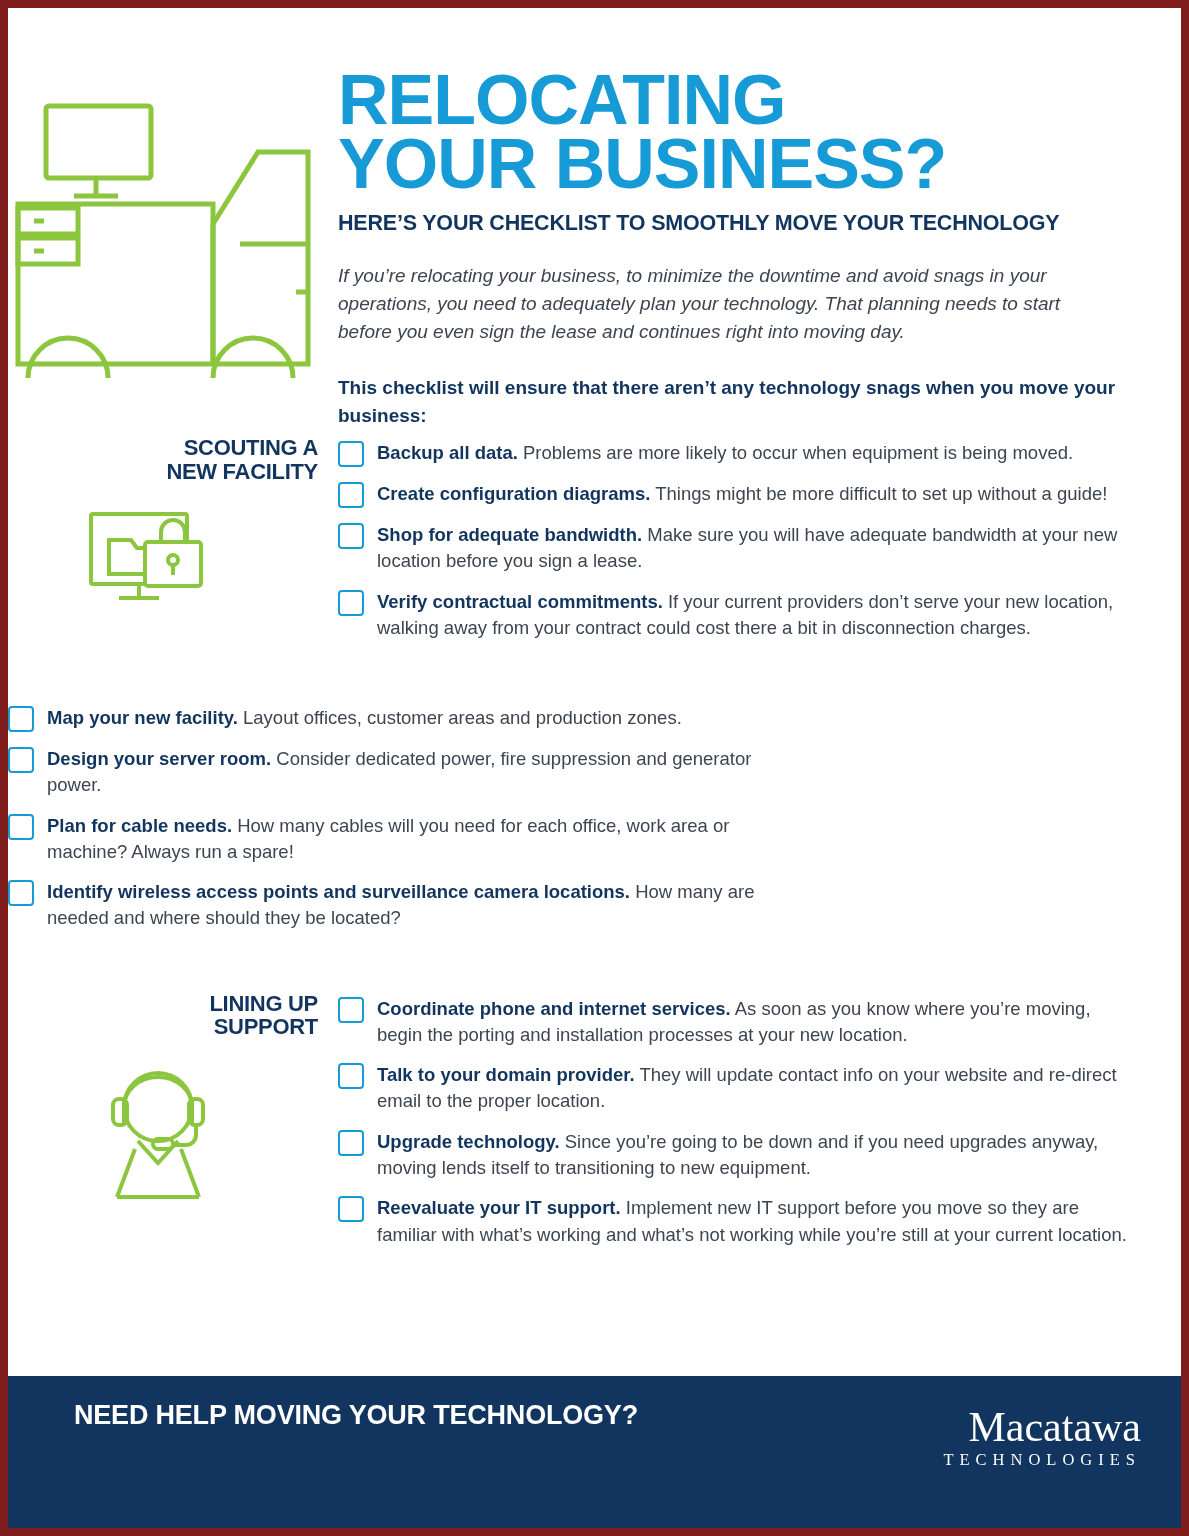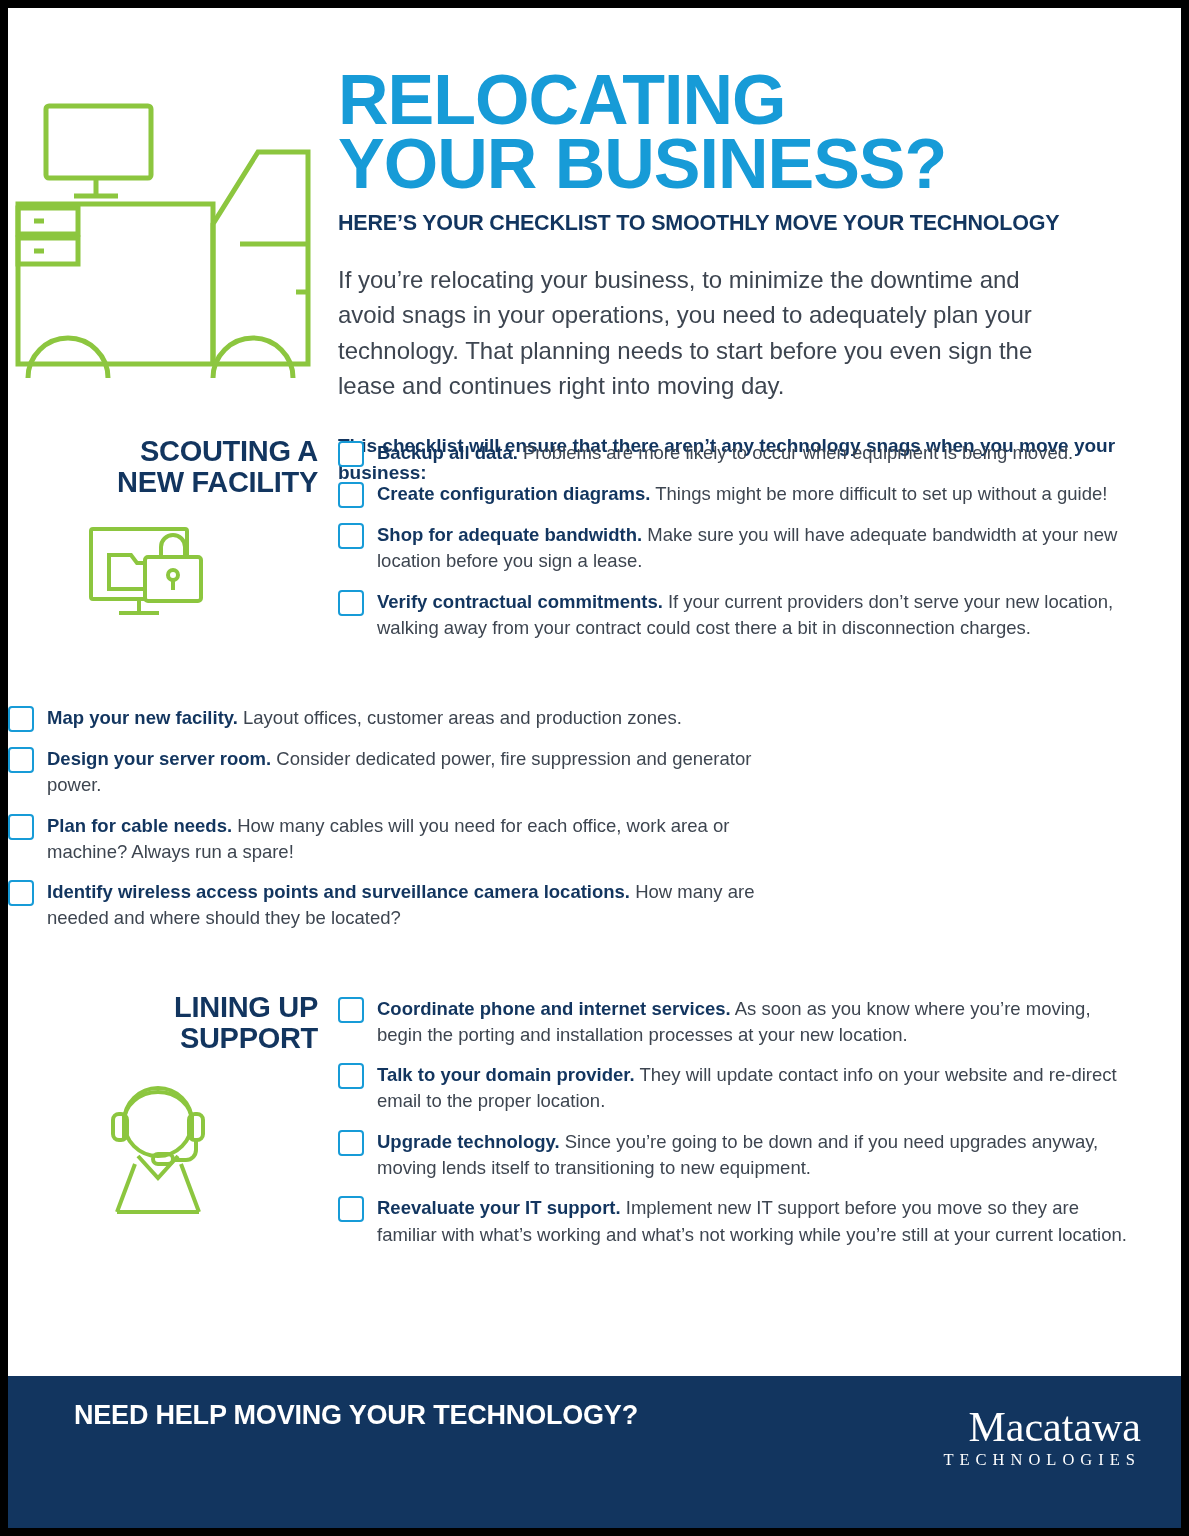--- a/index.html
+++ b/index.html
@@ -10,21 +10,21 @@
   body {
     width: 1189px;
     height: 1536px;
     font-family: "Liberation Sans", sans-serif;
     overflow: hidden;
   }
   .page {
     position: relative;
     width: 1189px;
     height: 1536px;
-    background: #000000;
+    background: #7f1d1d;
     box-sizing: border-box;
     padding: 8px;
   }
   .sheet {
     position: relative;
     width: 100%;
     height: 100%;
     background: #ffffff;
     box-sizing: border-box;
     overflow: hidden;
@@ -59,24 +59,25 @@
   .title .line2 { display: block; }
   .subtitle {
     margin: 14px 0 0 0;
     font-size: 21.5px;
     font-weight: bold;
     color: #12355f;
     letter-spacing: -0.2px;
   }
   .intro {
     margin: 26px 0 0 0;
-    font-size: 24px;
+    font-size: 19px;
     line-height: 1.48;
     color: #3d4550;
     max-width: 740px;
+    font-style: italic;
   }
   .lead {
     margin: 28px 0 0 0;
     font-size: 19px;
     line-height: 1.45;
     font-weight: bold;
     color: #12355f;
   }
 
   
@@ -86,21 +87,21 @@
     margin-top: 8px;
   }
   .sec-left {
     width: 330px;
     flex: 0 0 330px;
     text-align: right;
     padding-right: 20px;
     box-sizing: border-box;
   }
   .sec-heading {
-    font-size: 29px;
+    font-size: 22px;
     font-weight: bold;
     color: #12355f;
     line-height: 1.08;
     letter-spacing: -0.3px;
     text-transform: uppercase;
   }
   .sec-icon {
     margin-top: 16px;
     display: flex;
     justify-content: center;

